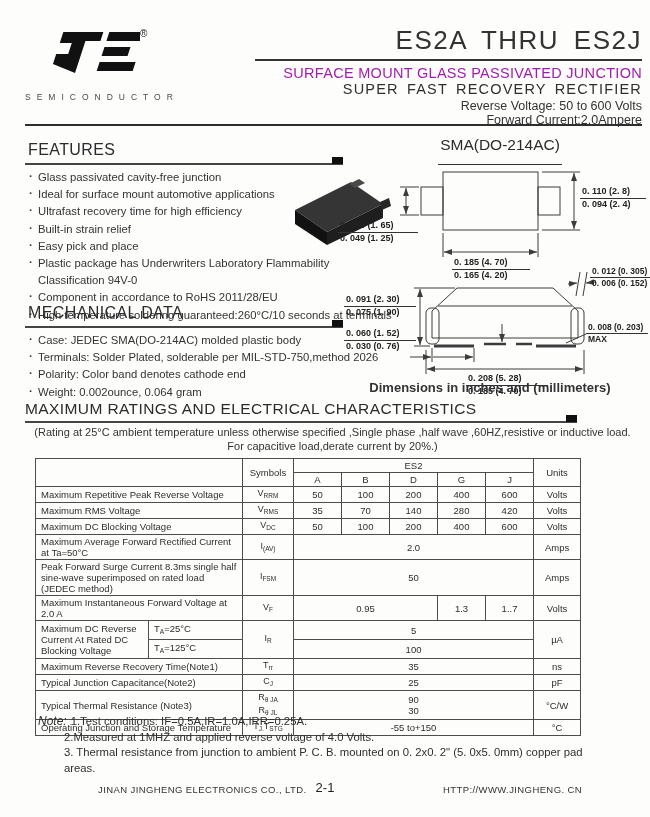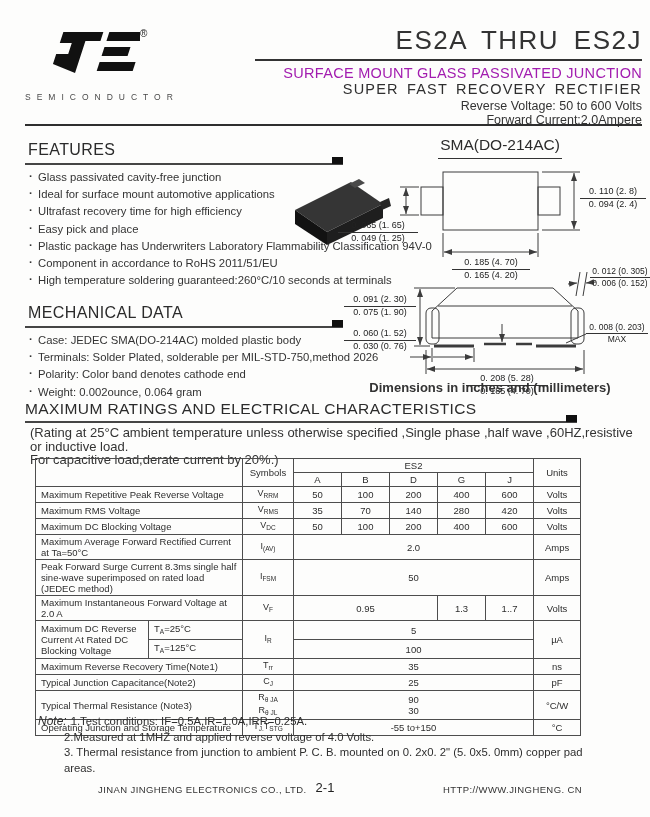--- a/index.html
+++ b/index.html
@@ -34,33 +34,33 @@
   .blist li::before { content:"\00B7"; position:absolute; left:1px; top:-1px; font-weight:bold; color:#333; }
   .features-list { left:28px; top:169px; width:520px; }
   .features-list li:nth-child(6) { max-width:318px; }
   .mech-list { left:28px; top:332px; width:520px; }
 
   
   .chip-photo { position:absolute; left:283px; top:168px; }
 
   
   .pkg-title { position:absolute; left:395px; top:136px; width:210px; text-align:center; font-size:15.5px; }
-  .pkg-title span { border-bottom:1.5px solid #333; padding:0 2px 5px; }
+  .pkg-title span { border-bottom:1.5px solid #333; padding:0 2px 11px; }
   .diagram { position:absolute; }
   .dg-top { left:330px; top:156px; width:320px; height:134px; }
   .dg-side { left:330px; top:266px; width:320px; height:136px; }
-  .frac { position:absolute; text-align:center; font-size:9px; line-height:11.5px; color:#222; white-space:nowrap; }
+  .frac { position:absolute; font-size:9px; line-height:11.5px; color:#222; white-space:nowrap;font-weight:bold; }
   .frac .t { display:block; border-bottom:1px solid #333; padding:0 2px; }
   .frac .b { display:block; padding:0 2px; }
   .frac.small { font-size:8.5px; line-height:10.5px; }
   .dim-caption { position:absolute; left:330px; top:380px; width:320px; text-align:center;
                  font-size:13px; color:#333;font-weight:bold; }
 
   
-  .cond-text { position:absolute; left:30px; top:426px; width:605px; font-size:13px; line-height:13.5px; color:#333; }
+  .cond-text { position:absolute; left:30px; top:426px; width:605px; font-size:11px; line-height:13.5px; color:#333;text-align:center; }
 
   
   .ratings-table { position:absolute; left:35px; top:458px; border-collapse:collapse;
                    table-layout:fixed; width:545px; font-size:9.5px; color:#2d2d2d; }
   .ratings-table td { border:1px solid #4d4d4d; padding:1px 3px; vertical-align:middle; text-align:center; line-height:11px; }
   .ratings-table { border:1.5px solid #2e2e2e; }
   .ratings-table td.p { text-align:left; padding-left:5px; }
   .sub { font-size:6.5px; vertical-align:-2px; letter-spacing:0; }
   .sym { font-size:9px; }
   .h13 td { height:13px; } .h15 td { height:15px; } .h22 td { height:22px; }
@@ -105,23 +105,24 @@
     <div class="hdr-line4">Forward Current:2.0Ampere</div>
   </div>
   <div class="hdr-rule"></div>
 
   <div class="sec-head" style="left:28px; top:141px;">FEATURES</div>
   <div class="sec-rule" style="left:25px; top:163px; width:318px;"></div>
   <ul class="blist features-list">
     <li>Glass passivated cavity-free junction</li>
     <li>Ideal for surface mount automotive applications</li>
     <li>Ultrafast recovery time for high efficiency</li>
+    <li>Built-in strain relief</li>
     <li>Easy pick and place</li>
     <li>Plastic package has Underwriters Laboratory Flammability Classification 94V-0</li>
-    <li>Component in accordance to RoHS 2011/51/EU</li>
+    <li>Component in accordance to RoHS 2011/28/EU</li>
     <li>High temperature soldering guaranteed:260°C/10 seconds at terminals</li>
   </ul>
 
   <div class="chip-photo">
     <svg width="110" height="80" viewBox="0 0 110 80">
       <polygon points="12,42 68,14 100,36 44,64" fill="#353535"></polygon>
       <polygon points="12,42 44,64 44,77 12,56" fill="#121212"></polygon>
       <polygon points="44,64 100,36 100,50 44,77" fill="#1e1e1e"></polygon>
       <polygon points="66,16 76,11 82,15 72,20" fill="#4a4a4a"></polygon>
       <polygon points="97,34 106,30 108,38 99,42" fill="#262626"></polygon>

